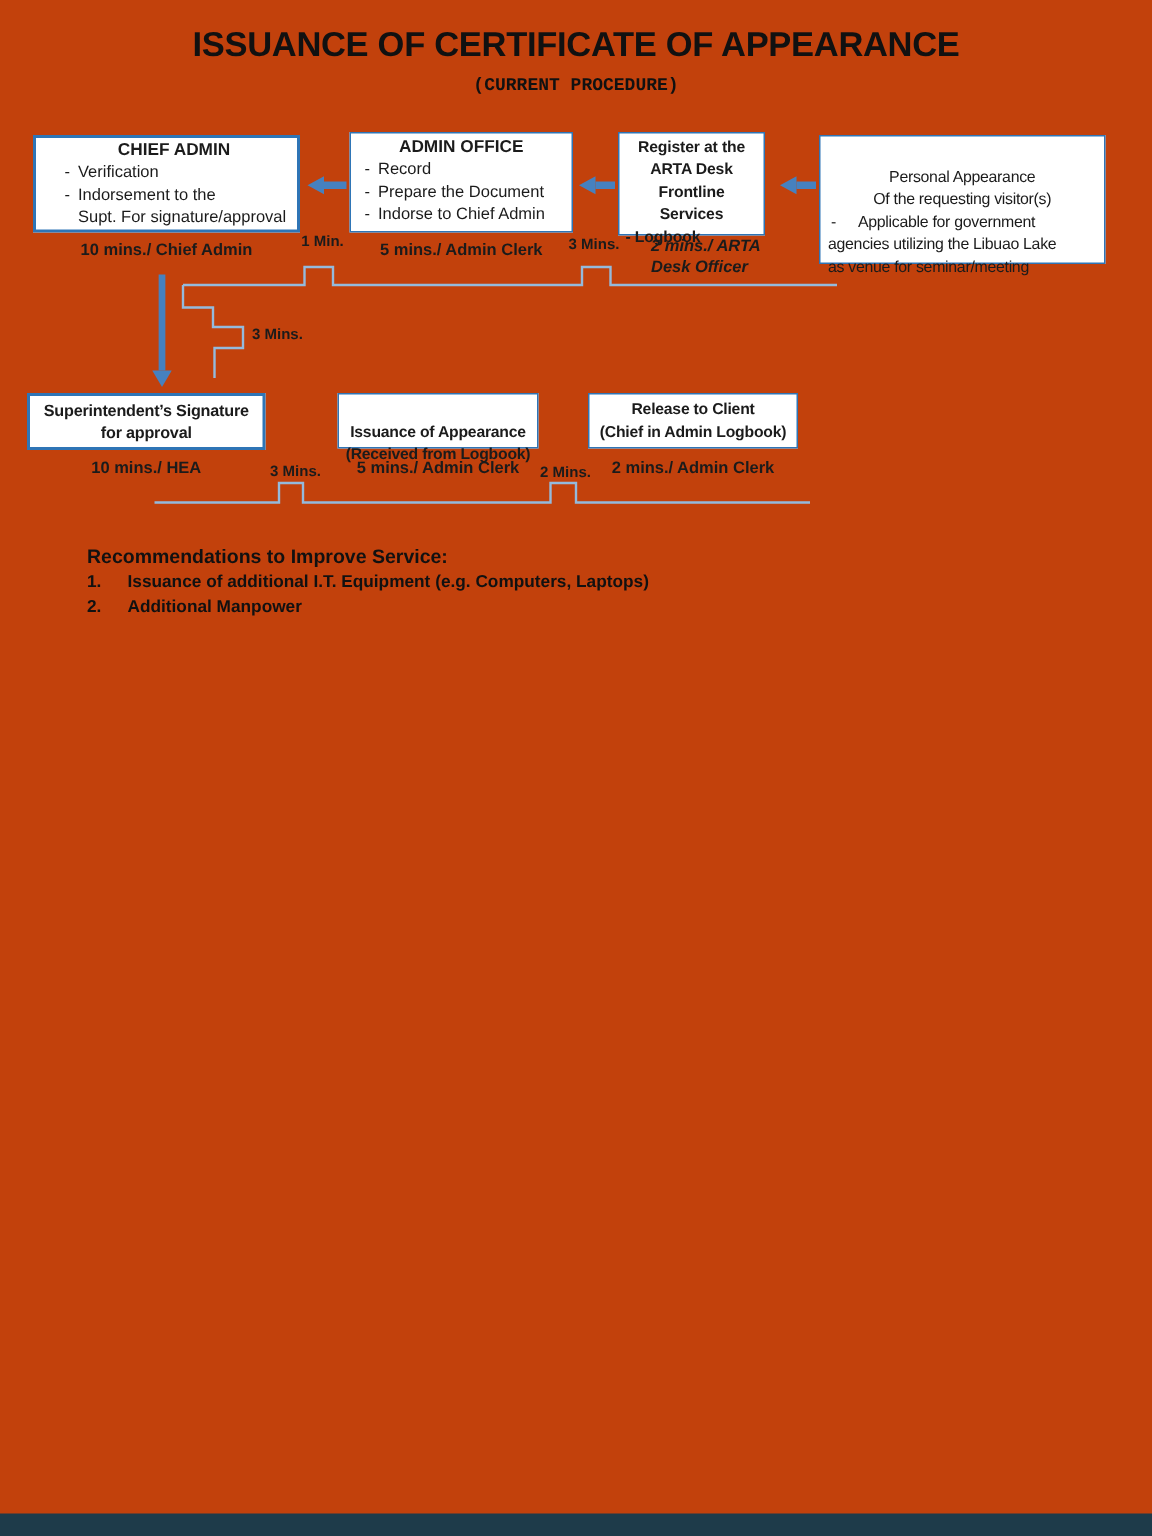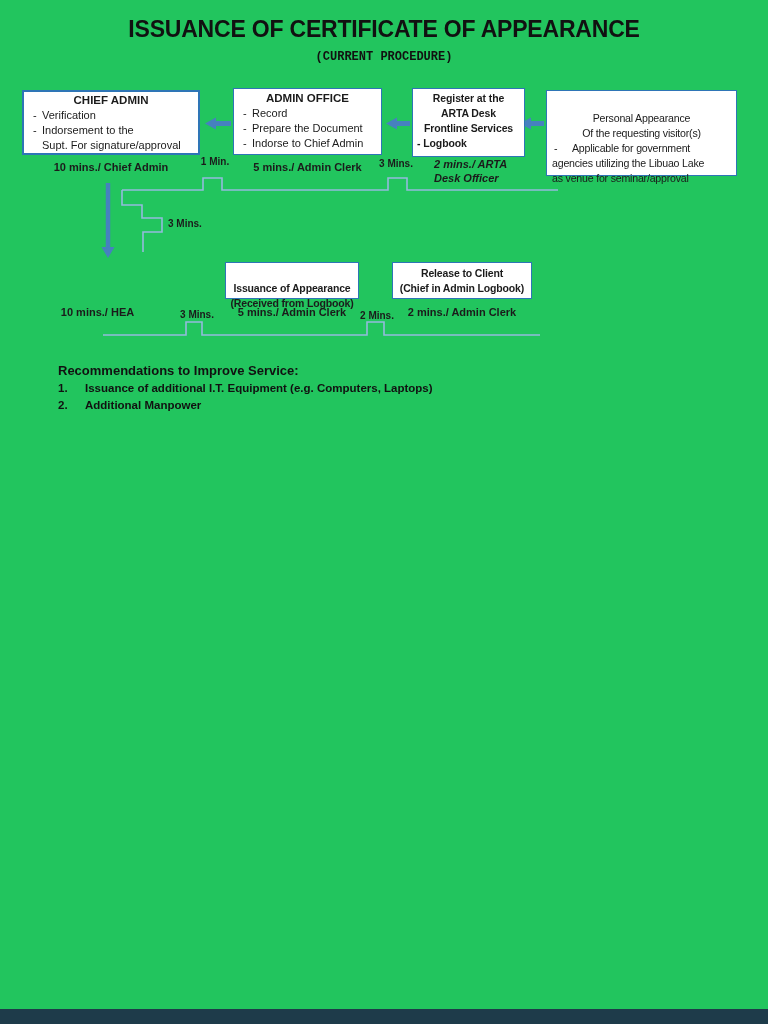--- a/index.html
+++ b/index.html
@@ -1,32 +1,32 @@
 <!DOCTYPE html>
 <html><head>
 <meta charset="utf-8">
 <style>
   html,body{margin:0;padding:0;background:#fff;}
-  .page{position:relative;width:768px;height:1024px;background:#22c55e;overflow:hidden;
+  .page{position:relative;width:768px;height:1024px;background:#c2410c;overflow:hidden;
         font-family:"Liberation Sans",sans-serif;color:#1b1b1b;}
   .title{position:absolute;top:16px;left:0;width:768px;text-align:center;
          font-size:23px;font-weight:bold;letter-spacing:-0.2px;color:#111;}
   .subtitle{position:absolute;top:50px;left:0;width:768px;text-align:center;
             font-size:12px;font-weight:bold;color:#111;font-family:Liberation Mono, monospace;}
   .connectors{position:absolute;left:0;top:80px;}
   .box{position:absolute;border:1.7px solid #2E75B6;background:#fff;box-sizing:border-box;
        font-size:11px;line-height:15px;}
   .bt{text-align:center;font-weight:bold;font-size:11.5px;}
   .row{display:flex;}
   .dash{flex:none;width:18px;padding-left:9px;box-sizing:border-box;}
   .indent{padding-left:18px;}
   .ctr{text-align:center;}
-  .b1{left:22px;top:90px;width:178px;height:65px;border-width:2.5px;padding-top:1px;}
+  .b1{left:22px;top:90px;width:178px;height:65px;border-width:2.5px;padding-top:1px;padding-left:10px;}
   .b2{left:233px;top:88px;width:149px;height:67px;padding-top:2px;}
-  .b3{left:412px;top:88px;width:113px;height:69px;padding:2px 4px;font-weight:bold;font-size:10.5px;letter-spacing:-0.1px;}
+  .b3{left:412px;top:88px;width:98px;height:69px;padding:2px 4px;font-weight:bold;font-size:10.5px;letter-spacing:-0.1px;}
   .b4{left:546px;top:90px;width:191px;height:86px;padding:20px 5px;font-size:10.6px;letter-spacing:-0.2px;}
   .b4 .dash{width:20px;padding-left:2px;}
   .rowbox{font-weight:bold;text-align:center;letter-spacing:-0.15px;}
   .b5{left:18px;top:262px;width:159px;height:38px;border-width:2.5px;font-size:10.8px;padding-top:3px;}
   .b6{left:225px;top:262px;width:134px;height:37px;font-size:10.5px;padding-top:18px;}
   .b7{left:392px;top:262px;width:140px;height:37px;font-size:10.5px;padding-top:3px;}
   .tl{position:absolute;font-weight:bold;font-size:11px;white-space:nowrap;color:#1b1b1b;}
   .tl.small{font-size:10px;}
   .tl.c{text-align:center;}
   .lh14{line-height:14px;}
@@ -108,33 +108,37 @@
   </div>
 
   <div class="box b4">
     <div class="ctr">Personal Appearance</div>
     <div class="ctr">Of the requesting visitor(s)</div>
     <div class="row">
       <span class="dash">-</span>
       <span>Applicable for government</span>
     </div>
     <div>agencies utilizing the Libuao Lake</div>
-    <div>as venue for seminar/approval</div>
+    <div>as venue for seminar/meeting</div>
   </div>
 
   <div class="tl c" style="left:22px;top:161px;width:178px;">10 mins./ Chief Admin</div>
   <div class="tl small c" style="left:198px;top:156px;width:34px;">1 Min.</div>
   <div class="tl c" style="left:233px;top:161px;width:149px;">5 mins./ Admin Clerk</div>
   <div class="tl small c" style="left:377px;top:158px;width:38px;">3 Mins.</div>
   <div class="tl lh14" style="left:434px;top:157px;font-style:italic;">
     <div>2 mins./ ARTA</div>
     <div>Desk Officer</div>
   </div>
   <div class="tl small" style="left:168px;top:218px;">3 Mins.</div>
 
+  <div class="box b5 rowbox">
+    <div>Superintendent’s Signature</div>
+    <div>for approval</div>
+  </div>
   <div class="box b6 rowbox">
     <div>Issuance of Appearance</div>
     <div>(Received from Logbook)</div>
   </div>
   <div class="box b7 rowbox">
     <div>Release to Client</div>
     <div>(Chief in Admin Logbook)</div>
   </div>
 
   <div class="tl c" style="left:18px;top:306px;width:159px;">10 mins./ HEA</div>

